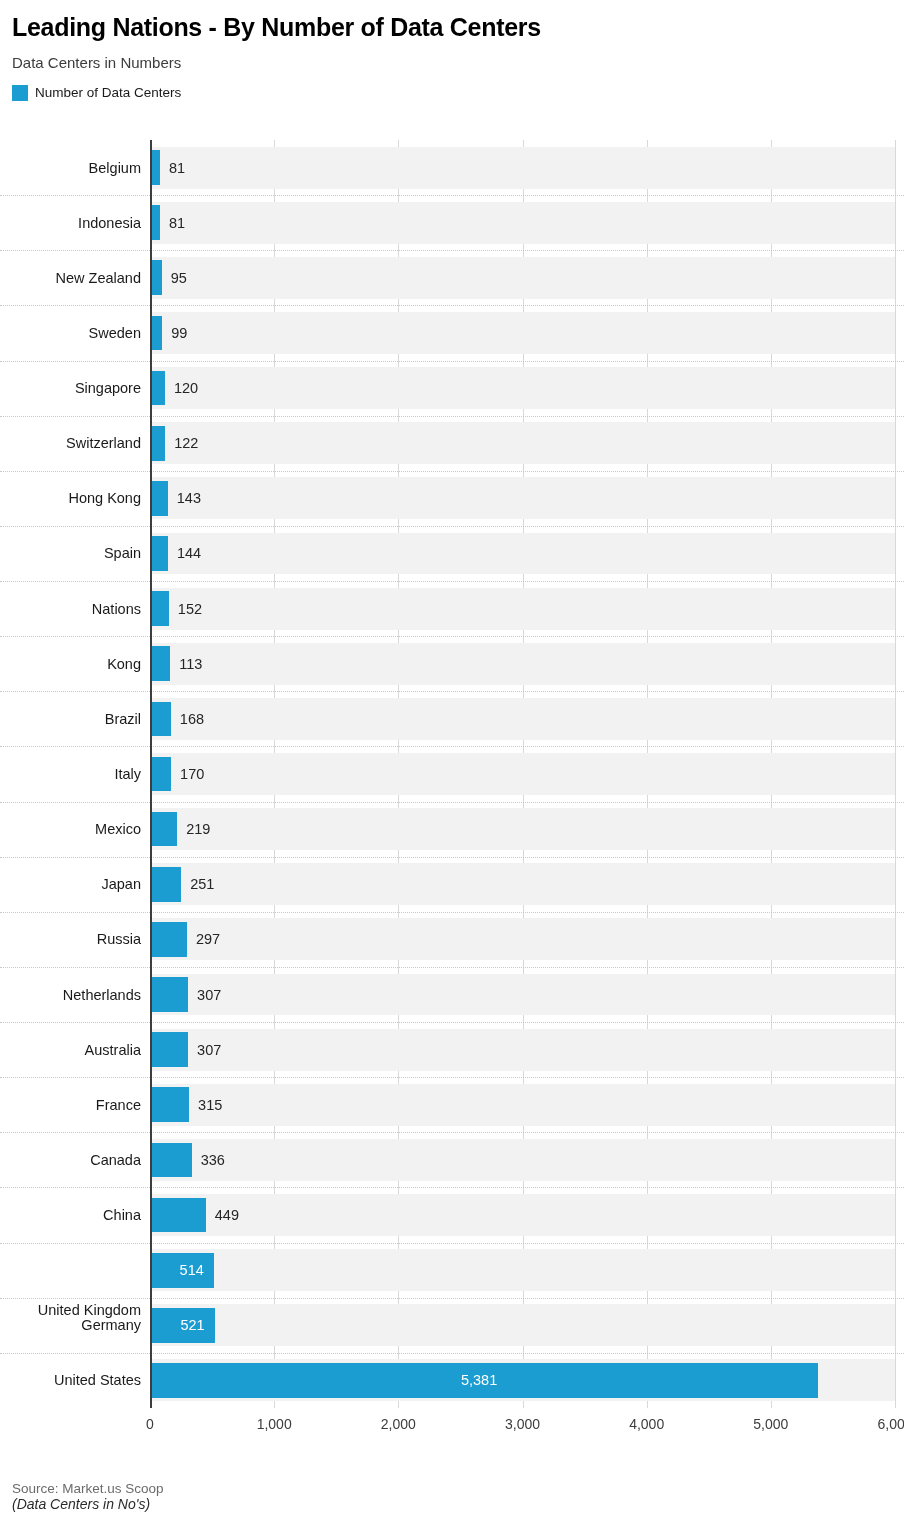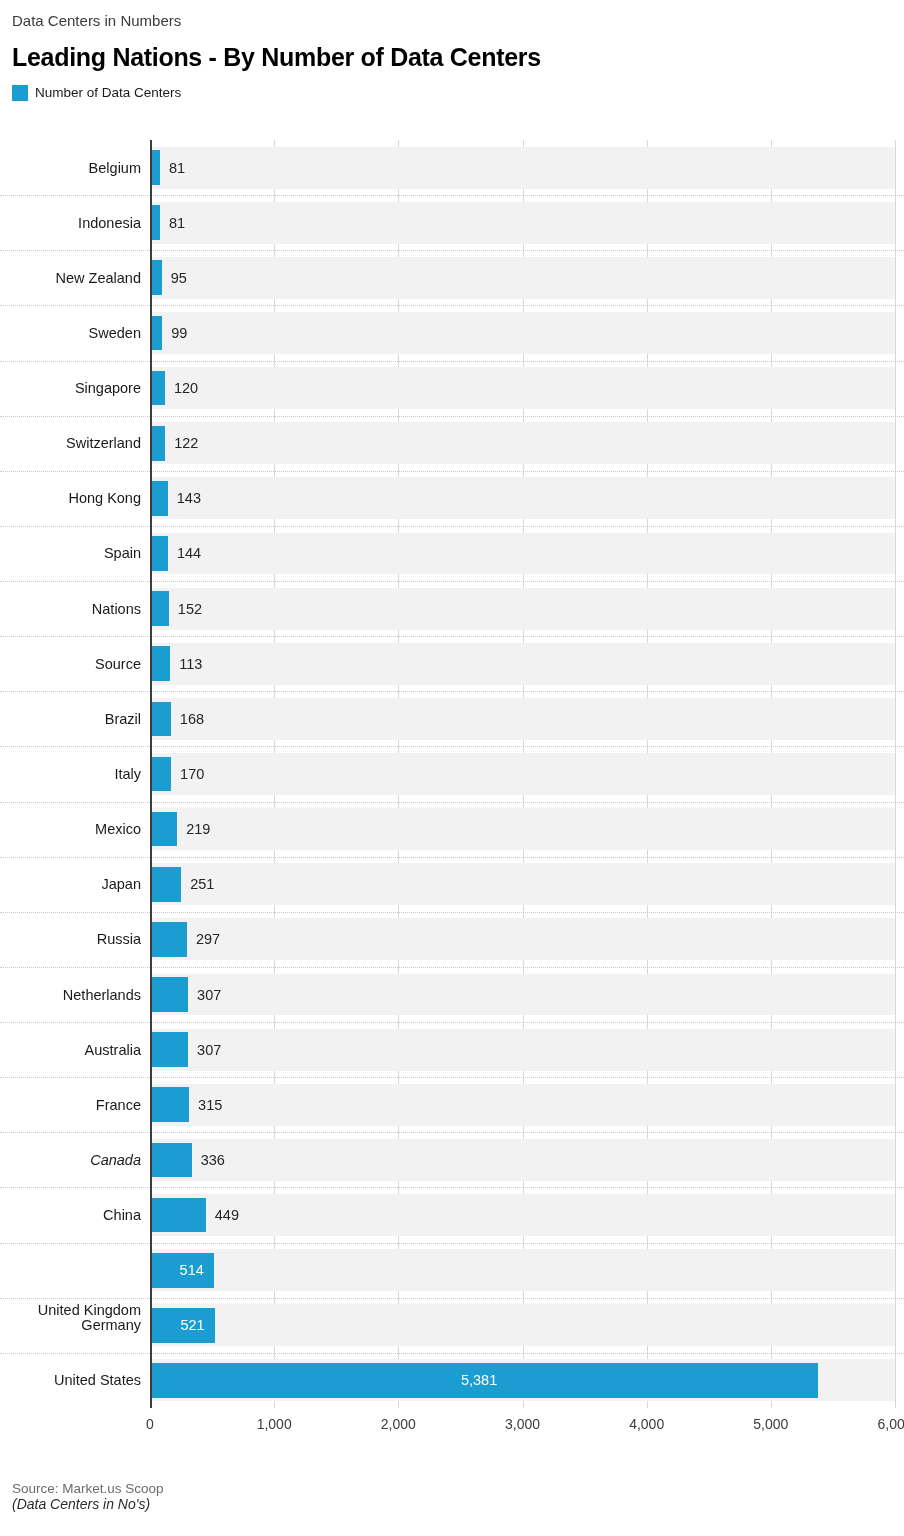--- a/index.html
+++ b/index.html
@@ -146,22 +146,22 @@
     font-size: 13.5px;
     color: #6b6b6b;
     padding-top: 12px;
     line-height: 1.1;
   }
 </style>
 </head>
 <body>
 
 <div id="chart-header">
+  <div id="chart-title">Leading Nations - By Number of Data Centers</div>
   <div id="chart-subtitle">Data Centers in Numbers</div>
-  <div id="chart-title">Leading Nations - By Number of Data Centers</div>
   <div id="chart-legend">
     <span id="legend-swatch"></span>
     <span id="legend-label">Number of Data Centers</span>
   </div>
 </div>
 
 <div id="plot-wrap">
   <div id="plot-area">
       <div class="vgrid" style="left: 124.167px;"></div>
       <div class="vgrid" style="left: 248.333px;"></div>
@@ -210,21 +210,21 @@
       <div class="cat-label" style="top: 406.478px; left: -144px; width: 135px;">Spain</div>
       <div class="row-band" style="top: 447.659px; height: 41.8991px;"></div>
       <div class="row-sep" style="top: 441.043px;"></div>
       <div class="bar" style="top: 451.243px; left: 0px; width: 18.8733px; height: 34.7322px; background: rgb(27, 157, 209);"></div>
       <div class="bar-label outside" style="top: 461.609px; left: 27.8733px;">152</div>
       <div class="cat-label" style="top: 461.609px; left: -144px; width: 135px;">Nations</div>
       <div class="row-band" style="top: 502.79px; height: 41.8991px;"></div>
       <div class="row-sep" style="top: 496.174px;"></div>
       <div class="bar" style="top: 506.373px; left: 0px; width: 20.2392px; height: 34.7322px; background: rgb(27, 157, 209);"></div>
       <div class="bar-label outside" style="top: 516.739px; left: 29.2392px;">113</div>
-      <div class="cat-label" style="top: 516.739px; left: -144px; width: 135px;">Source</div>
+      <div class="cat-label" style="top: 516.739px; left: -144px; width: 135px;">Kong</div>
       <div class="row-band" style="top: 557.92px; height: 41.8991px;"></div>
       <div class="row-sep" style="top: 551.304px;"></div>
       <div class="bar" style="top: 561.503px; left: 0px; width: 20.86px; height: 34.7322px; background: rgb(27, 157, 209);"></div>
       <div class="bar-label outside" style="top: 571.87px; left: 29.86px;">168</div>
       <div class="cat-label" style="top: 571.87px; left: -144px; width: 135px;">Brazil</div>
       <div class="row-band" style="top: 613.05px; height: 41.8991px;"></div>
       <div class="row-sep" style="top: 606.435px;"></div>
       <div class="bar" style="top: 616.634px; left: 0px; width: 21.1083px; height: 34.7322px; background: rgb(27, 157, 209);"></div>
       <div class="bar-label outside" style="top: 627px; left: 30.1083px;">170</div>
       <div class="cat-label" style="top: 627px; left: -144px; width: 135px;">Italy</div>
@@ -255,21 +255,21 @@
       <div class="cat-label" style="top: 902.652px; left: -144px; width: 135px;">Australia</div>
       <div class="row-band" style="top: 943.833px; height: 41.8991px;"></div>
       <div class="row-sep" style="top: 937.217px;"></div>
       <div class="bar" style="top: 947.417px; left: 0px; width: 39.1125px; height: 34.7322px; background: rgb(27, 157, 209);"></div>
       <div class="bar-label outside" style="top: 957.783px; left: 48.1125px;">315</div>
       <div class="cat-label" style="top: 957.783px; left: -144px; width: 135px;">France</div>
       <div class="row-band" style="top: 998.963px; height: 41.8991px;"></div>
       <div class="row-sep" style="top: 992.348px;"></div>
       <div class="bar" style="top: 1002.55px; left: 0px; width: 41.72px; height: 34.7322px; background: rgb(27, 157, 209);"></div>
       <div class="bar-label outside" style="top: 1012.91px; left: 50.72px;">336</div>
-      <div class="cat-label" style="top: 1012.91px; left: -144px; width: 135px; font-style: italic;">Canada</div>
+      <div class="cat-label" style="top: 1012.91px; left: -144px; width: 135px;">Canada</div>
       <div class="row-band" style="top: 1054.09px; height: 41.8991px;"></div>
       <div class="row-sep" style="top: 1047.48px;"></div>
       <div class="bar" style="top: 1057.68px; left: 0px; width: 55.7508px; height: 34.7322px; background: rgb(27, 157, 209);"></div>
       <div class="bar-label outside" style="top: 1068.04px; left: 64.7508px;">449</div>
       <div class="cat-label" style="top: 1068.04px; left: -144px; width: 135px;">China</div>
       <div class="row-band" style="top: 1109.22px; height: 41.8991px;"></div>
       <div class="row-sep" style="top: 1102.61px;"></div>
       <div class="bar" style="top: 1112.81px; left: 0px; width: 63.8217px; height: 34.7322px; background: rgb(27, 157, 209);"></div>
       <div class="bar-label inside" style="top: 1123.17px; left: 0px; width: 53.8217px; text-align: right;">514</div>
       <div class="cat-label" style="top: 1123.17px; left: -144px; width: 135px; margin-top: 40px;">United Kingdom</div>

